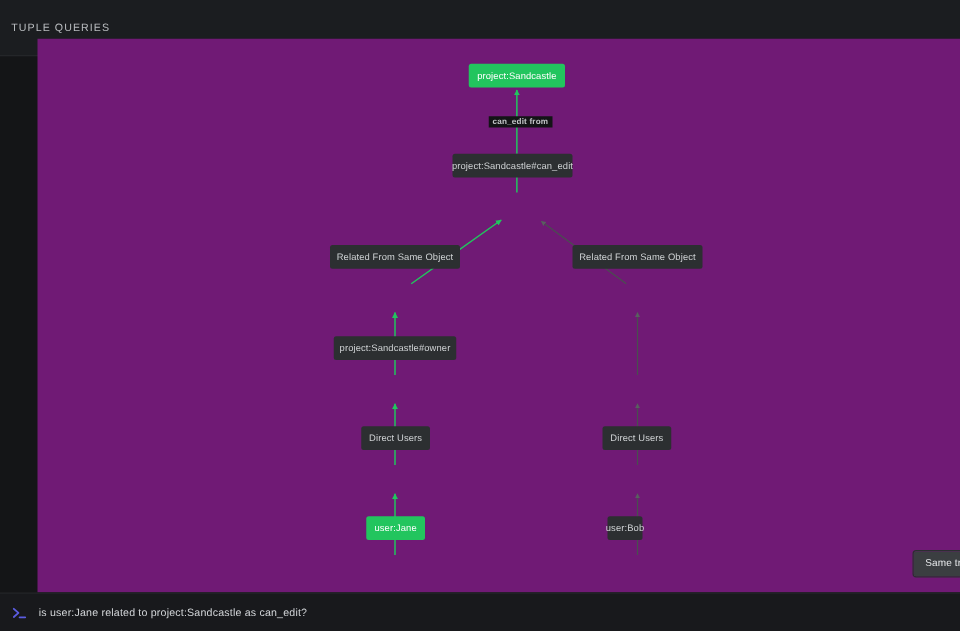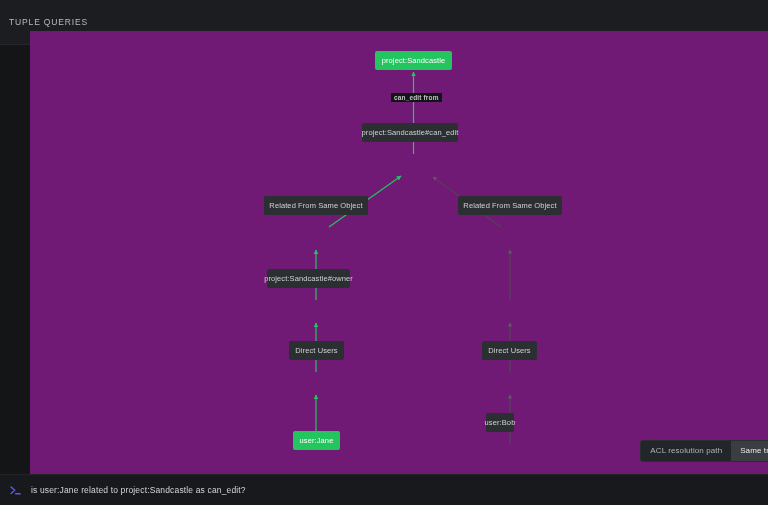--- a/index.html
+++ b/index.html
@@ -193,43 +193,42 @@
   </div>
 
   <div class="node plain" style="left:234px; top:165px; width:104px; height:19px;">
     <span>Related From Same Object</span>
   </div>
 
   <div class="node plain" style="left:428px; top:165px; width:104px; height:19px;">
     <span>Related From Same Object</span>
   </div>
 
-  <div class="node plain" style="left:237px; top:238px; width:83px; height:19px;">
+  <div class="node plain" style="left:237px; top:238px; width:98px; height:19px;">
     <span>project:Sandcastle#owner</span>
   </div>
 
 
   <div class="node plain" style="left:259px; top:310px; width:55px; height:19px;">
     <span>Direct Users</span>
   </div>
 
   <div class="node plain" style="left:452px; top:310px; width:55px; height:19px;">
     <span>Direct Users</span>
   </div>
 
-  <div class="node highlight" style="left:263px; top:400px; width:47px; height:19px;">
+  <div class="node highlight" style="left:263px; top:382px; width:47px; height:19px;">
     <span>user:Jane</span>
   </div>
 
   <div class="node plain" style="left:456px; top:382px; width:28px; height:19px;">
     <span>user:Bob</span>
   </div>
 
   <div id="view-toggle">
-    <button class="toggle-btn">ACL resolution path</button>
     <button class="toggle-btn active">Same tree</button>
   </div>
 
 </div>
 
 <div id="query-bar">
   <svg id="prompt-icon" viewBox="0 0 14 14" xmlns="http://www.w3.org/2000/svg">
     <path d="M2.2 3.3 L6.2 6.8 L2.2 10.3" fill="none" stroke="#5b5ce0" stroke-width="1.6" stroke-linecap="round" stroke-linejoin="round"></path>
     <line x1="7.2" y1="10.6" x2="12" y2="10.6" stroke="#5b5ce0" stroke-width="1.6" stroke-linecap="round"></line>
   </svg>

